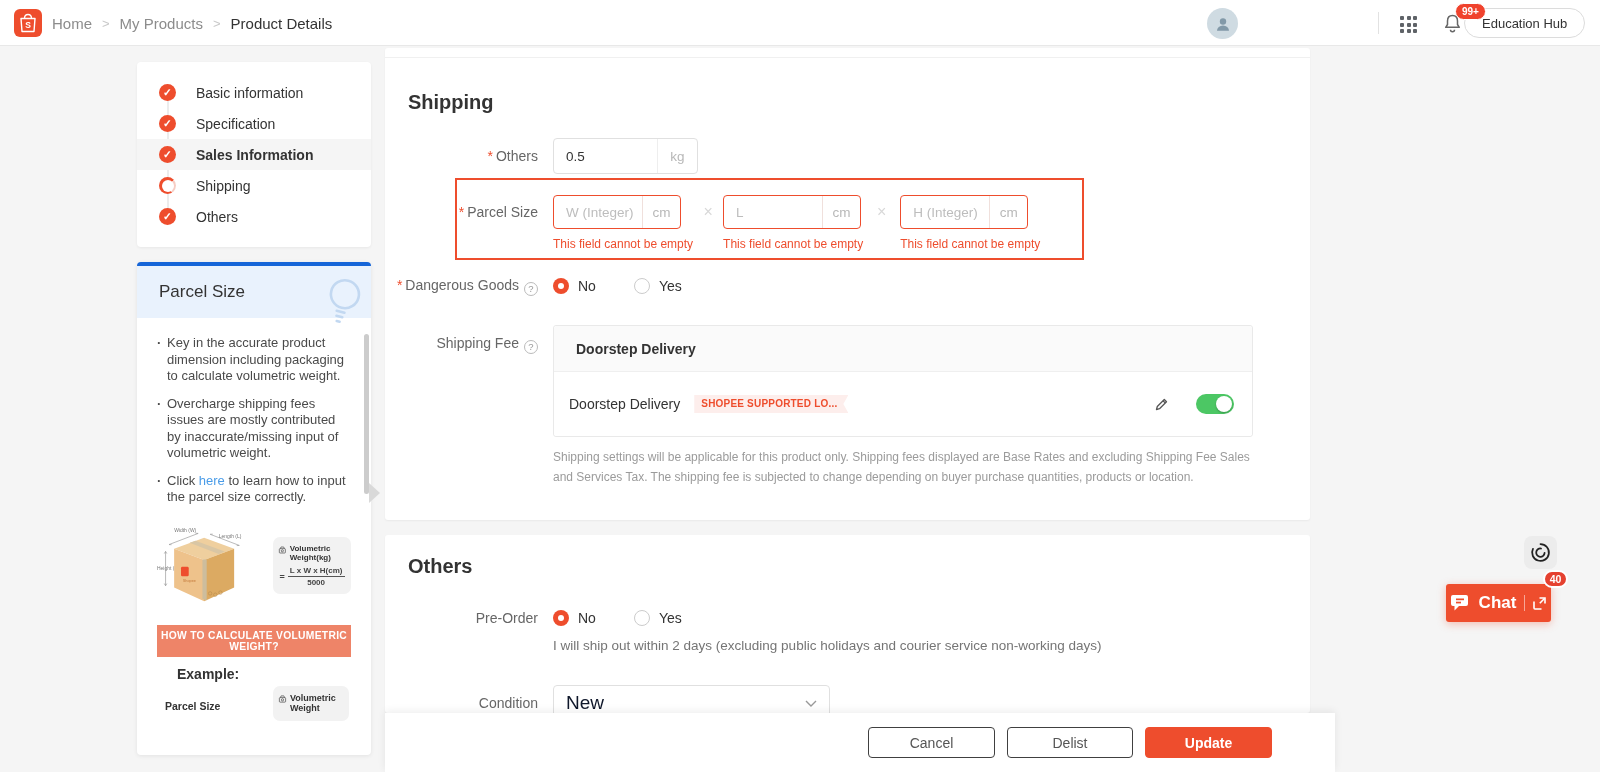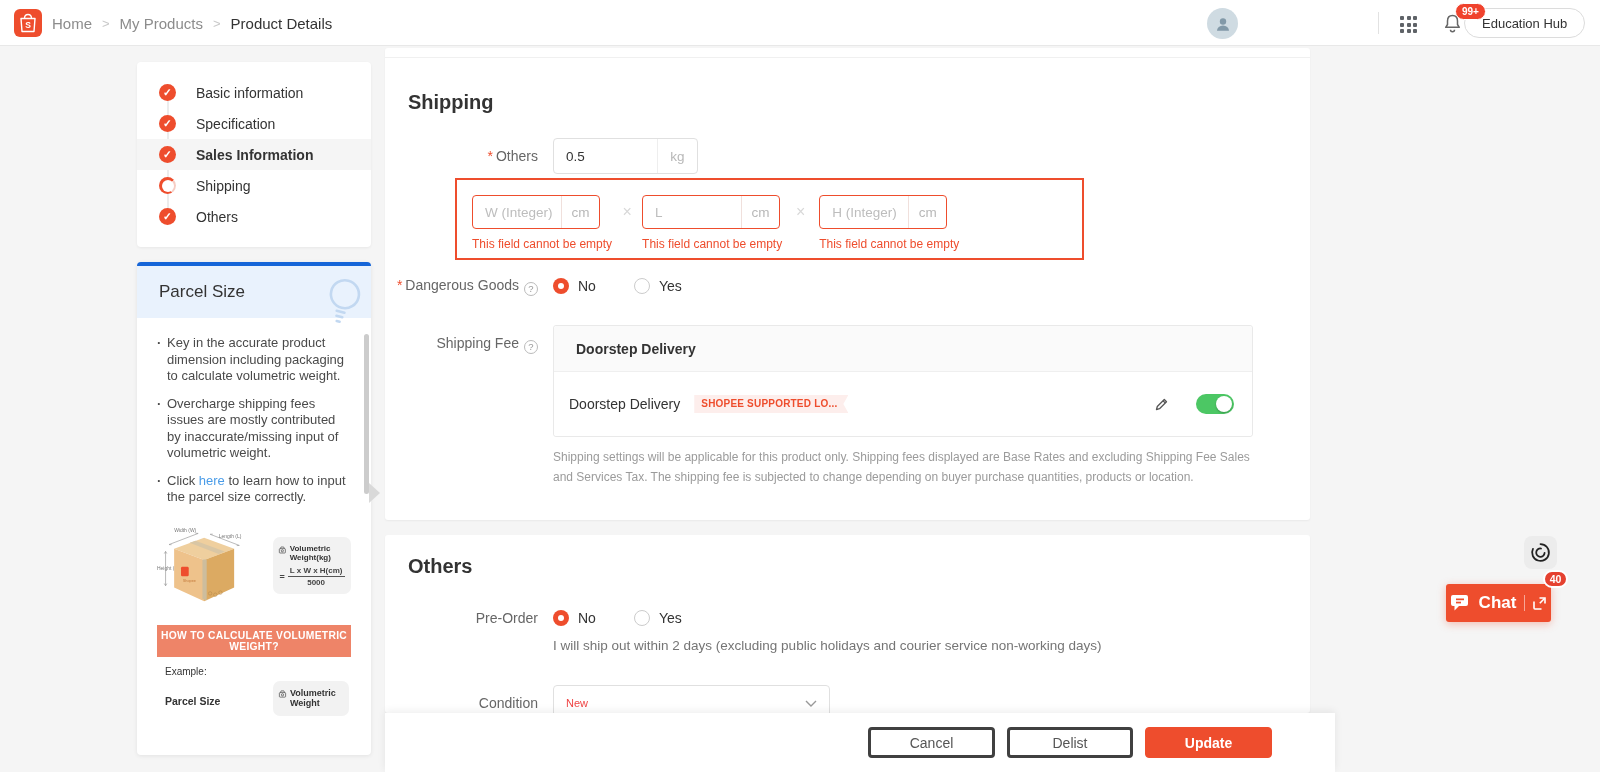--- a/index.html
+++ b/index.html
@@ -57,21 +57,21 @@
   .boxrow{display:flex;margin-top:6px;align-items:center}
   .fpanel{background:#f2f2f2;border-radius:7px;padding:7px 5px;margin-left:20px}
   .fpanel .ft{display:flex;gap:3px;align-items:flex-start}
   .fpanel .ftt{font-size:8px;font-weight:bold;color:#333;line-height:1.15}
   .frac-row{display:flex;align-items:center;justify-content:center;gap:3px;margin-top:4px}
   .eq{font-size:9px;color:#444;font-weight:bold}
   .frac{text-align:center}
   .frac .num{font-size:8px;color:#444;font-weight:bold;border-bottom:1px solid #555;padding:0 2px 1px 2px}
   .frac .den{font-size:8px;color:#444;font-weight:bold;padding-top:1px}
   .fpanel.p1{width:78px;flex:none}
-  .exlabel{font-size:10px;font-weight:normal;color:#333;margin:9px 0 0 8px}
+  .exlabel{font-size:14px;font-weight:bold;color:#333;margin:9px 0 0 20px}
   .exrow{display:flex;margin-top:4px}
   .excol{width:96px;padding:14px 0 0 8px}
   .excol .t{font-size:10.5px;font-weight:bold;color:#333;margin-bottom:2px}
   .fpanel.p2{flex:1;margin-right:2px}
   .fpanel.p2 .ftt{font-size:9px}
   .tipscroll{position:absolute;right:2px;top:68px;width:5px;height:160px;background:#cccccc;border-radius:3px;cursor:pointer}
   .panel-handle{position:absolute;left:369px;top:483px;width:0;height:0;cursor:pointer;
     border-left:11px solid #d9d9d9;border-top:10px solid transparent;border-bottom:10px solid transparent}
 
   
@@ -131,29 +131,29 @@
   .toggle::after{content:"";position:absolute;right:2px;top:2px;width:16px;height:16px;
     background:#fff;border-radius:50%;box-shadow:0 1px 2px rgba(0,0,0,.25)}
   .feenote{position:absolute;left:168px;top:400px;width:698px;font-size:12px;color:#9b9b9b;line-height:1.65}
 
   .prow{position:absolute;left:0;top:75px;display:flex;align-items:center}
   .shipnote{position:absolute;left:168px;top:103px;font-size:13.5px;color:#757575}
   .crow{position:absolute;left:0;top:150px;display:flex}
   .crow .flabel{line-height:36px}
   .select{width:277px;height:36px;margin-left:15px;border:1px solid #e0e0e0;border-radius:4px;
     background:#fff;display:flex;align-items:center;padding:0 12px;cursor:pointer}
-  .select .sval{flex:1;font-size:11px;color:#ef4444}
+  .select .sval{flex:1;font-size:19px;color:#0f172a}
 
   
   .footer{position:absolute;left:385px;top:713px;width:950px;height:59px;background:#fff;
     box-shadow:0 -2px 8px rgba(0,0,0,.07);z-index:15}
   .fbtns{position:absolute;right:63px;top:14px;display:flex;gap:12px}
   .btn{height:31px;border-radius:4px;font-size:14px;display:flex;align-items:center;
     justify-content:center;cursor:pointer;font-family:"Liberation Sans",sans-serif}
-  .btn.ghost{width:127px;background:#fff;border:3px solid #404040;color:#555}
+  .btn.ghost{width:127px;background:#fff;border:1px solid #404040;color:#555}
   .btn.ghost.delist{width:126px}
   .btn.primary{width:127px;background:#ee4d2d;border:1px solid #ee4d2d;color:#fff;font-weight:bold}
 
   
   .support-btn{position:absolute;left:1524px;top:536px;width:33px;height:33px;background:#ececec;
     border-radius:8px;display:flex;align-items:center;justify-content:center;cursor:pointer;z-index:30}
   .chat-badge{position:absolute;left:1543px;top:570px;min-width:25px;height:18px;background:#e54130;
     border-radius:10px;border:2px solid #fff;color:#fff;font-size:10.5px;font-weight:bold;
     display:flex;align-items:center;justify-content:center;padding:0 4px;z-index:32}
   .chat-btn{position:absolute;left:1446px;top:584px;width:105px;height:38px;background:#ee4d2d;
@@ -328,20 +328,21 @@
 
     <div class="wrow">
       <div class="flabel"><span class="req">*</span><span>Others</span></div>
       <div class="inputbox wfield">
         <input value="0.5" style="">
         <span class="unit">kg</span>
       </div>
     </div>
 
     <div class="pbox">
+      <div class="plabel"><span class="req">*</span><span>Parcel Size</span></div>
       <div class="pgroup g1">
         <div class="inputbox">
           <input placeholder="W (Integer)" style="">
           <span class="unit">cm</span>
         </div>
         <div class="perr">This field cannot be empty</div>
       </div>
       <div class="psep">×</div>
       <div class="pgroup g2" style="margin-left:0">
         <div class="inputbox">

